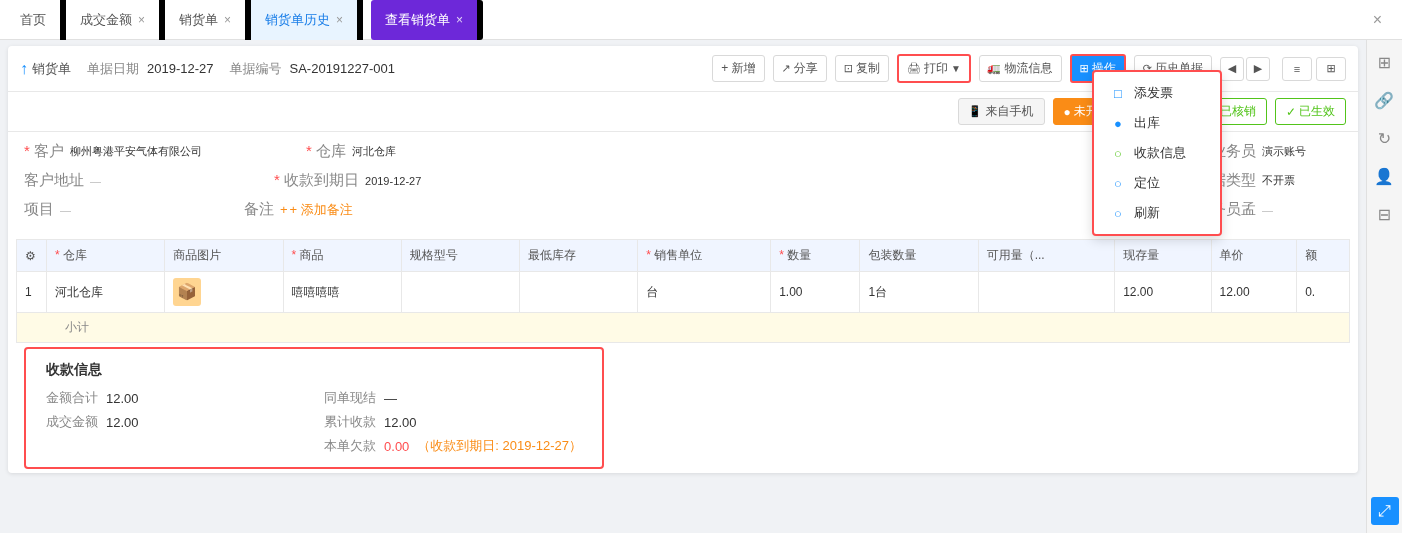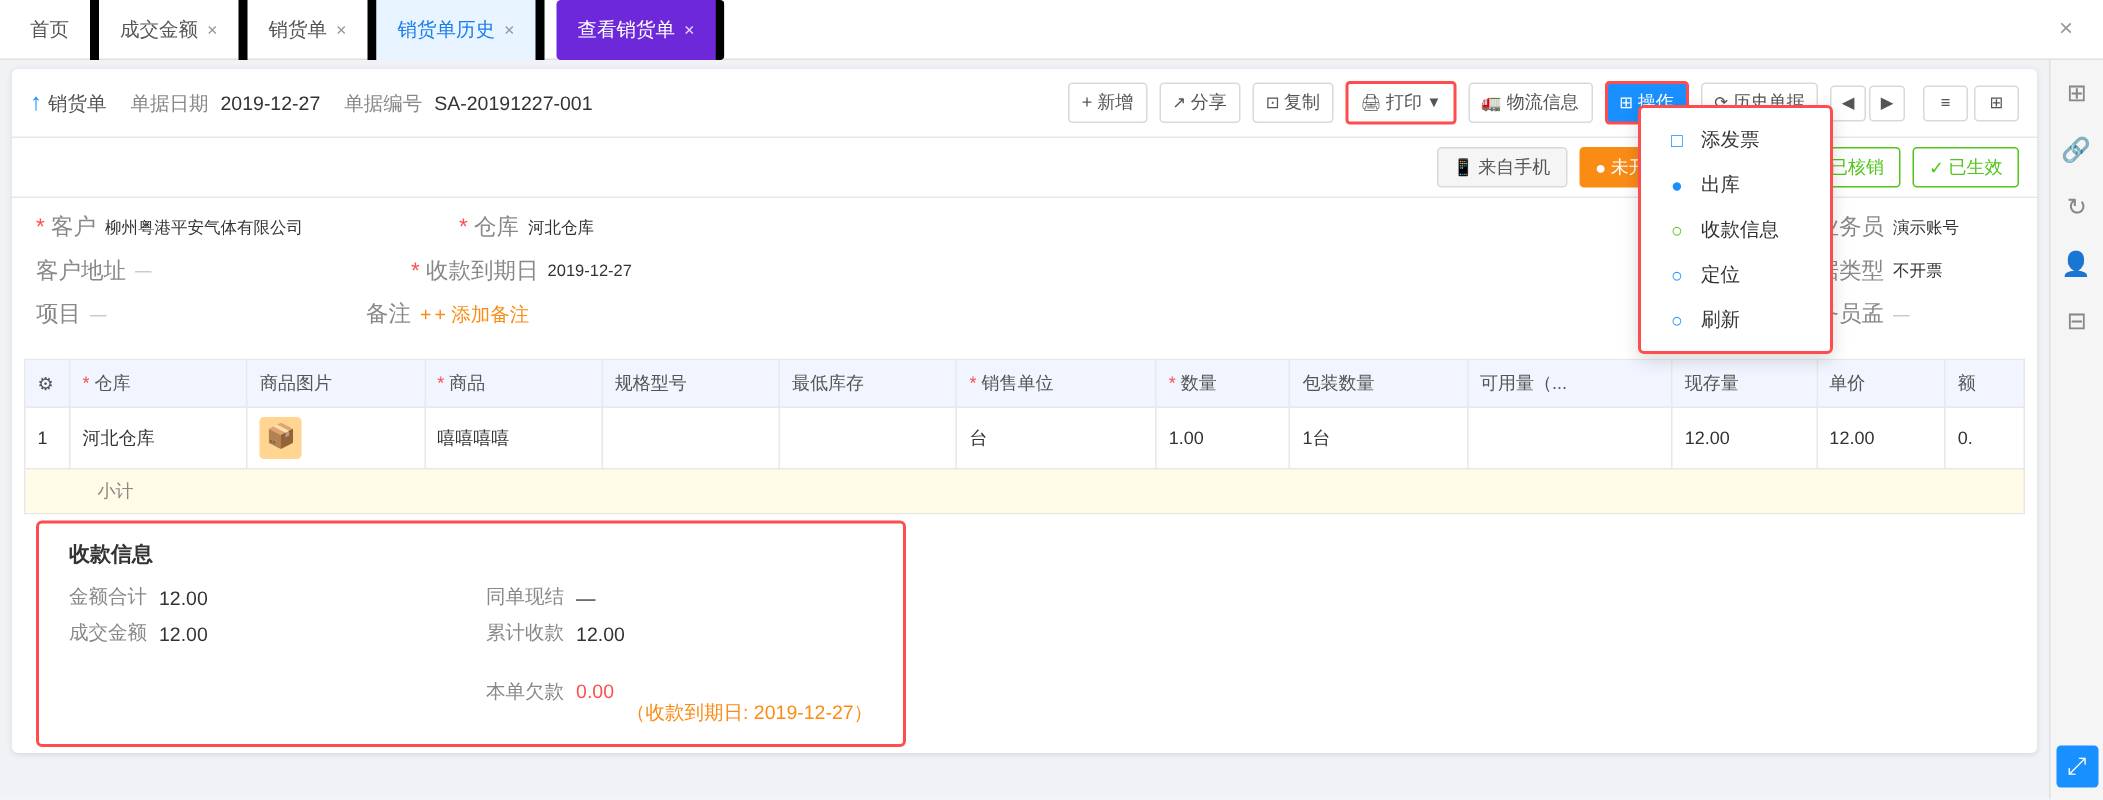--- a/index.html
+++ b/index.html
@@ -84,21 +84,21 @@
     .bottom-section { display: flex; padding: 4px 16px; gap: 16px; }
     .payment-info {
       border: 2px solid #ff4d4f; border-radius: 4px; padding: 12px 20px; min-width: 450px; background: #fff;
     }
     .payment-title { font-weight: bold; font-size: 14px; margin-bottom: 10px; }
     .payment-rows { display: grid; grid-template-columns: 1fr 1fr; gap: 6px 20px; }
     .payment-row { display: flex; align-items: center; gap: 8px; font-size: 13px; }
     .payment-row label { color: #888; white-space: nowrap; }
     .payment-row .val { color: #333; }
     .payment-row .val.red { color: #ff4d4f; }
-    .payment-row .val.orange-link { color: #fa8c16; margin-top: 29px; }
+    .payment-row .val.orange-link { color: #fa8c16; }
 
     
     .dropdown-overlay {
       position: absolute; top: 70px; right: 180px; background: #fff;
       border: 2px solid #ff4d4f; border-radius: 4px; box-shadow: 0 4px 12px rgba(0,0,0,0.15);
       z-index: 100; min-width: 130px; padding: 6px 0;
     }
     .dropdown-item {
       display: flex; align-items: center; gap: 8px; padding: 6px 16px; cursor: pointer;
       font-size: 13px; color: #333;

